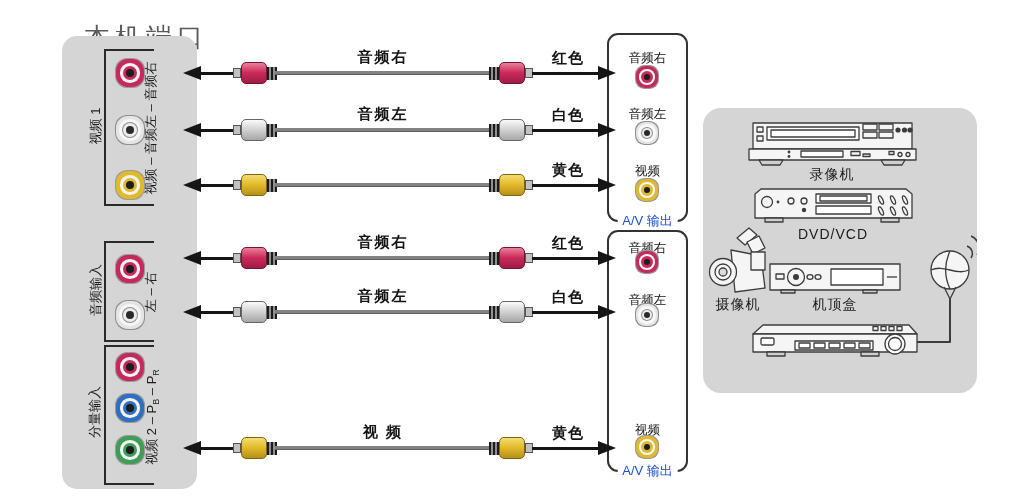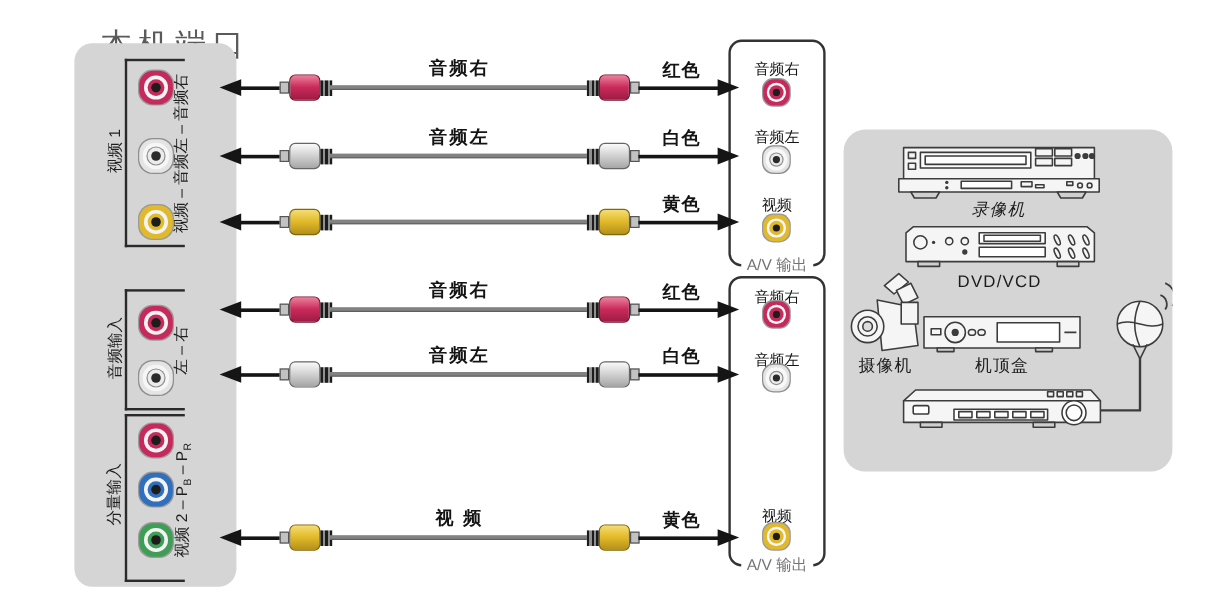--- a/index.html
+++ b/index.html
@@ -50,21 +50,21 @@
   .plug.white  .p-body{background:linear-gradient(180deg,#fafafa,#d2d2d2 48%,#a6a6a6);border:1px solid #666;}
   .plug.yellow .p-body{background:linear-gradient(180deg,#f4dd74,#e2ba29 48%,#b5901a);border:1px solid #81660e;}
   .c-label{position:absolute;left:130px;top:-25px;width:140px;text-align:center;
            font-size:15px;font-weight:600;color:#141414;letter-spacing:2px;}
   .k-label{position:absolute;left:345px;top:-24px;width:80px;text-align:center;
            font-size:15px;font-weight:600;color:#141414;letter-spacing:1px;}
   
   .av-box{position:absolute;left:607px;width:77px;background:#fff;border:2px solid #333;
           border-radius:11px;z-index:1;}
   .av-bottom{position:absolute;left:50%;bottom:-10px;transform:translateX(-50%);
-             background:#fff;padding:0 5px;font-size:13px;white-space:nowrap;color:#737373;}
+             background:#fff;padding:0 5px;font-size:13px;white-space:nowrap;color:#1d4ed8;}
   .port-label{position:absolute;left:0;right:0;text-align:center;font-size:12.5px;color:#141414;}
   
   .dev-label{position:absolute;text-align:center;font-size:14px;color:#1b1b1b;letter-spacing:1px;}
   svg{display:block;}
 </style>
 </head>
 <body>
 
 <div id="stage">
 
@@ -328,19 +328,19 @@
           <rect x="111" y="235" width="11" height="5"></rect>
         <rect x="126" y="235" width="11" height="5"></rect>
           <rect x="141" y="235" width="11" height="5"></rect>
         <rect x="156" y="235" width="11" height="5"></rect>
         <circle cx="192" cy="236" r="10" fill="#fff"></circle>
           <circle cx="192" cy="236" r="6.5"></circle>
         <rect x="64" y="244" width="18" height="4" fill="#cfcfcf"></rect>
         <rect x="158" y="244" width="18" height="4" fill="#cfcfcf"></rect>
       </g>
     </svg>
-    <div class="dev-label" style="left:79px;top:58px;width:100px;font-style:italic;">录像机</div>
+    <div class="dev-label" style="left:79px;top:58px;width:100px;">录像机</div>
     <div class="dev-label" style="left:80px;top:118px;width:100px;text-align:center;">DVD/VCD</div>
     <div class="dev-label" style="left:-15px;top:188px;width:100px;">摄像机</div>
     <div class="dev-label" style="left:82px;top:188px;width:100px;">机顶盒</div>
   </div>
 
 </div>
 
 </body></html>

